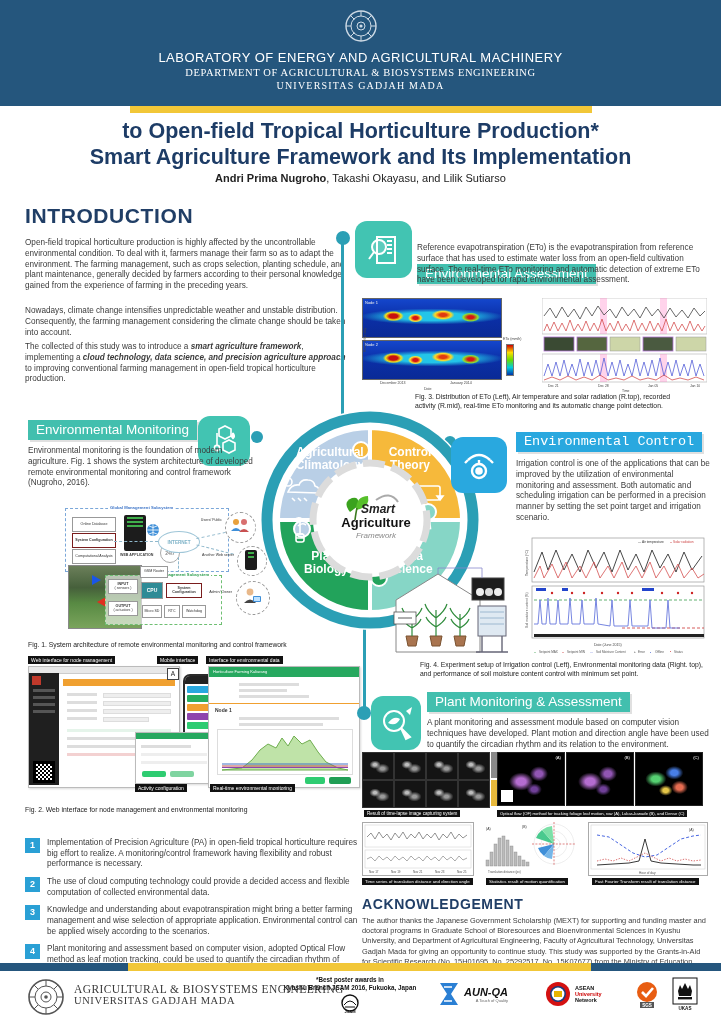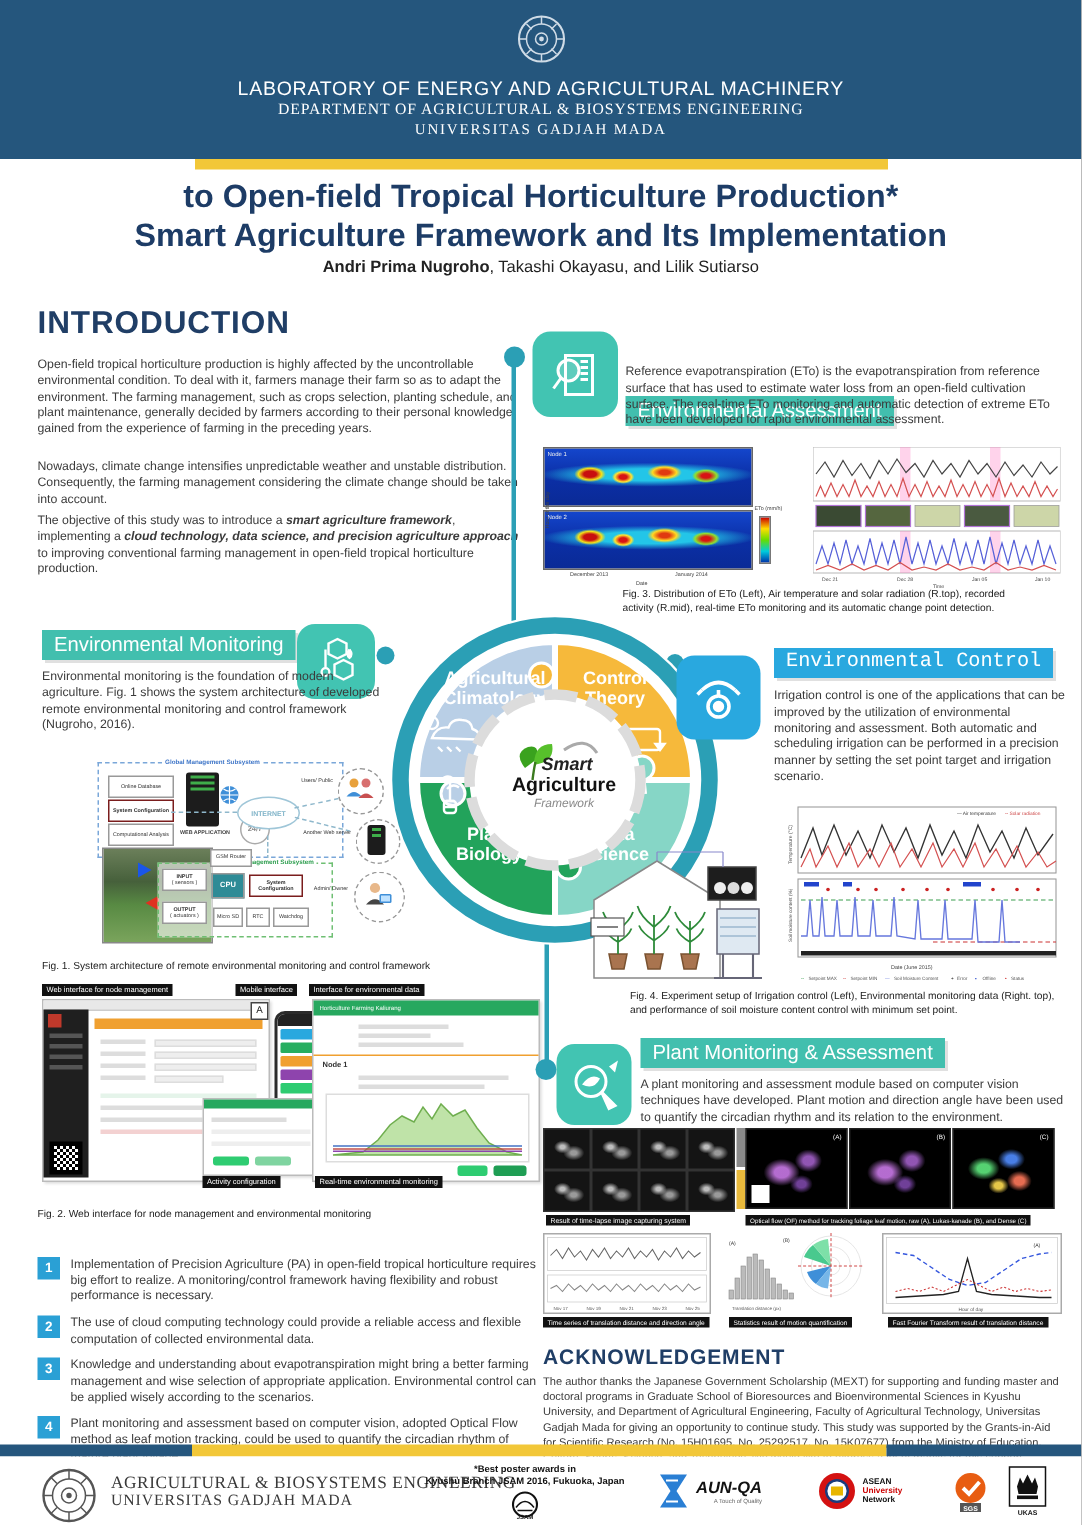--- a/index.html
+++ b/index.html
@@ -137,21 +137,21 @@
 
   <div class="title">
     <div>to Open-field Tropical Horticulture Production*</div>
     <div>Smart Agriculture Framework and Its Implementation</div>
   </div>
   <div class="authors"><b>Andri Prima Nugroho</b><span>, Takashi Okayasu, and Lilik Sutiarso</span></div>
 
   <div class="h1" style="left:25px;top:204px;">INTRODUCTION</div>
   <div class="body-txt" style="left:25px;top:238px;width:322px;">Open-field tropical horticulture production is highly affected by the uncontrollable environmental condition. To deal with it, farmers manage their farm so as to adapt the environment. The farming management, such as crops selection, planting schedule, and plant maintenance, generally decided by farmers according to their personal knowledge, gained from the experience of farming in the preceding years.</div>
   <div class="body-txt" style="left:25px;top:306px;width:322px;">Nowadays, climate change intensifies unpredictable weather and unstable distribution. Consequently, the farming management considering the climate change should be taken into account.</div>
-  <div class="body-txt" style="left:25px;top:342px;width:322px;"><span>The objective of this study was to introduce a </span><b><i>smart agriculture framework</i></b><span>, implementing a </span><b><i>cloud technology, data science, and precision agriculture approach</i></b><span> to improving conventional farming management in open-field tropical horticulture production.</span></div>
+  <div class="body-txt" style="left:25px;top:342px;width:322px;"><span>The collected of this study was to introduce a </span><b><i>smart agriculture framework</i></b><span>, implementing a </span><b><i>cloud technology, data science, and precision agriculture approach</i></b><span> to improving conventional farming management in open-field tropical horticulture production.</span></div>
 
   <div class="badge teal" style="left:28px;top:420px;">Environmental Monitoring</div>
   <div class="sq-icon teal" style="left:198px;top:416px;width:52px;height:50px;">
     <svg width="36" height="36" viewBox="0 0 36 36" stroke="#fff" fill="none" stroke-width="1.6">
       <path d="M13 6 L19 3 L25 6 L25 13 L19 16 L13 13 Z"></path>
       <path d="M13 20 L19 17 L25 20 L25 27 L19 30 L13 27 Z" transform="translate(4,0)"></path>
       <line x1="11" y1="10" x2="11" y2="22"></line>
         <circle cx="11" cy="25" r="2.6"></circle>
       <path d="M27 10 q2.5 3.5 0 5.5 q-2.5 -2 0 -5.5" fill="#fff"></path>
     </svg>
@@ -315,21 +315,21 @@
   </div>
   <div class="caption" style="left:25px;top:806px;width:322px;">Fig. 2. Web interface for node management and environmental monitoring</div>
 
   <div class="remarks">
     <div class="remark">
         <div class="rnum">1</div>
         <div class="rtxt">Implementation of Precision Agriculture (PA) in open-field tropical horticulture requires big effort to realize. A monitoring/control framework having flexibility and robust performance is necessary.</div>
       </div>
     <div class="remark">
         <div class="rnum">2</div>
-        <div class="rtxt">The use of cloud computing technology could provide a reliable access and flexible computation of collected environmental data.</div>
+        <div class="rtxt">The use of cloud computing technology could provide a decided access and flexible computation of collected environmental data.</div>
       </div>
     <div class="remark">
         <div class="rnum">3</div>
         <div class="rtxt">Knowledge and understanding about evapotranspiration might bring a better farming management and wise selection of appropriate application. Environmental control can be applied wisely according to the scenarios.</div>
       </div>
     <div class="remark">
         <div class="rnum">4</div>
         <div class="rtxt">Plant monitoring and assessment based on computer vision, adopted Optical Flow method as leaf motion tracking, could be used to quantify the circadian rhythm of mature plant foliage.</div>
       </div>
   </div>

